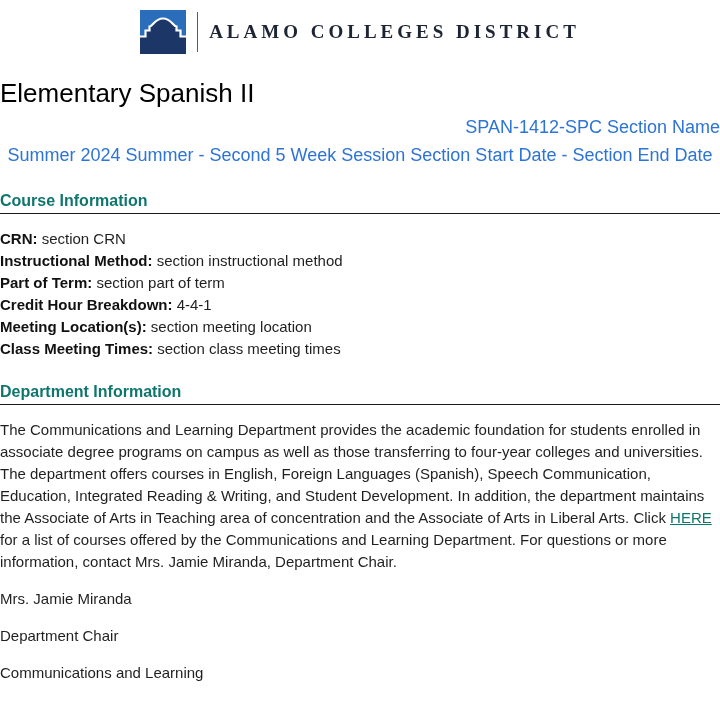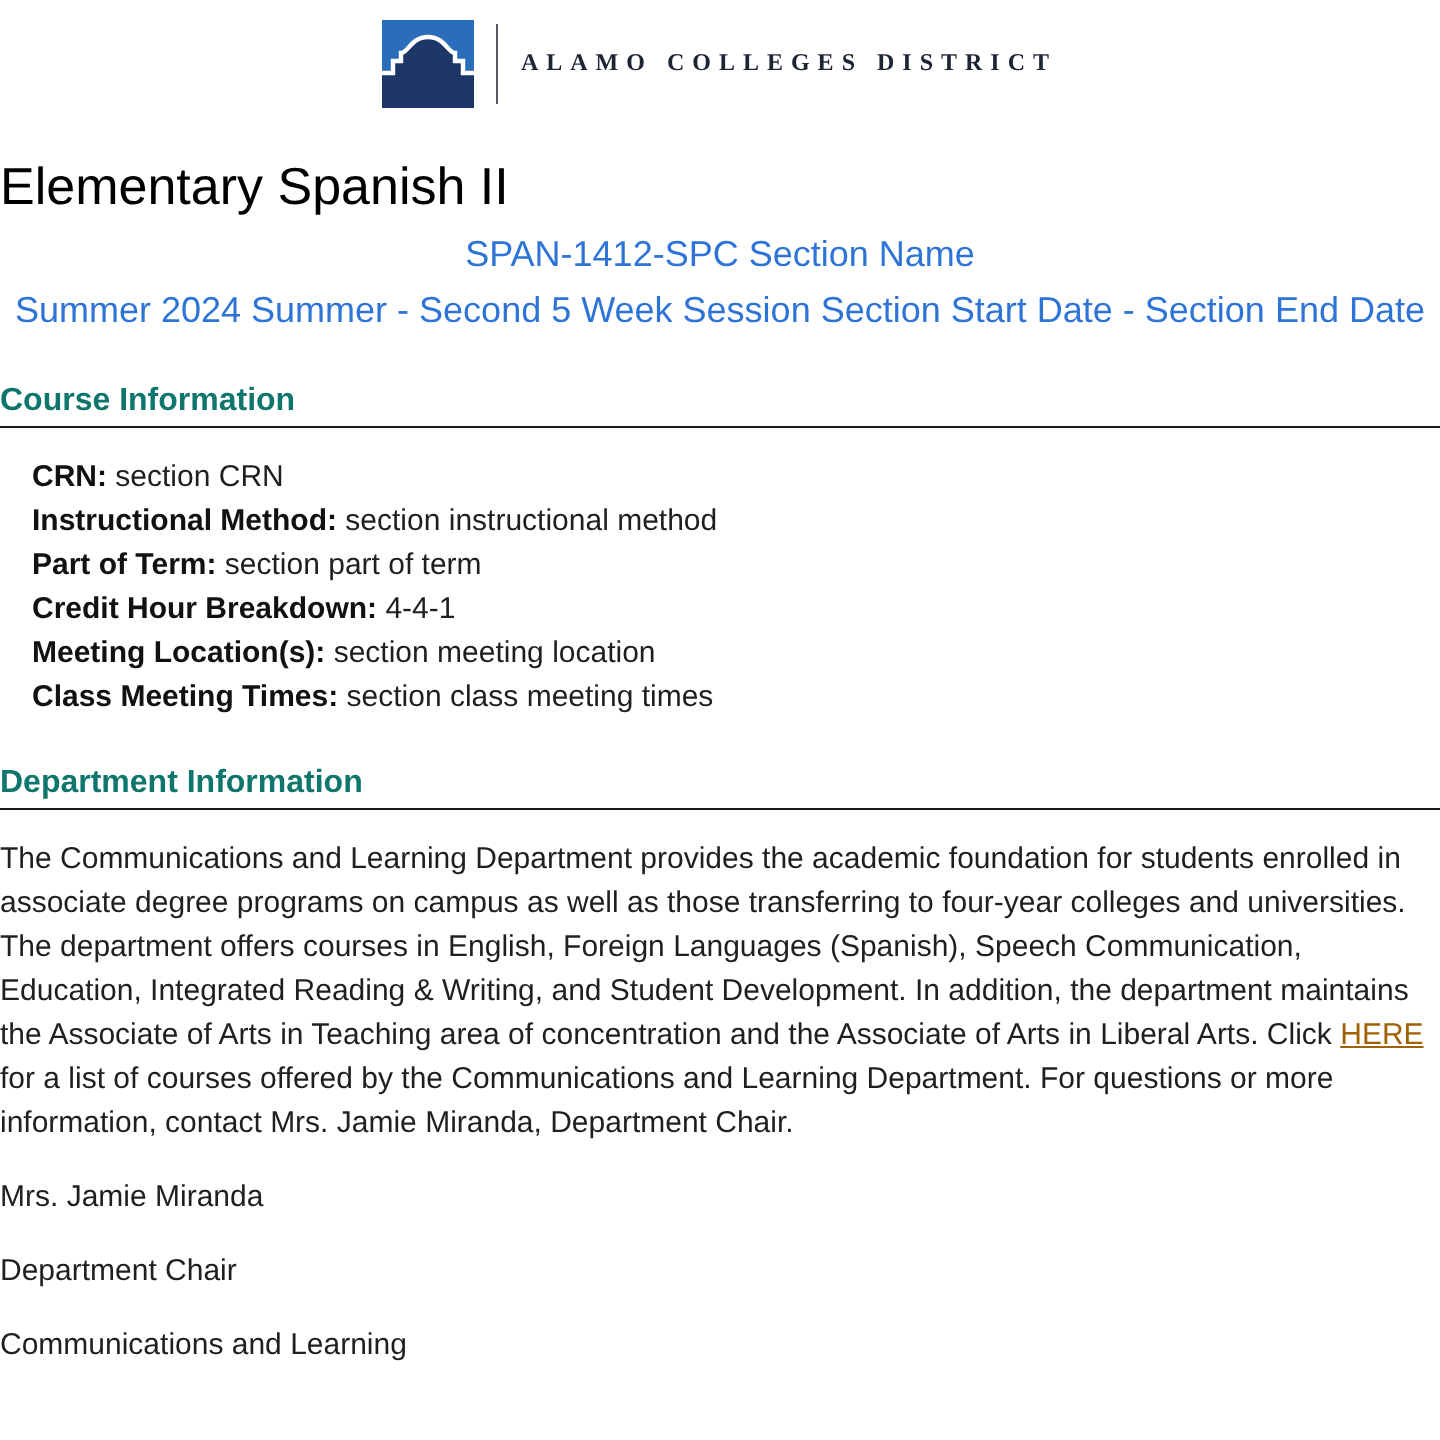--- a/index.html
+++ b/index.html
@@ -24,21 +24,21 @@
   .logo-divider {
     width: 1px; height: 40px;
     background: #555a63;
   }
   .logo-text {
     font-family: "Liberation Serif", serif;
     color: #1d2433;
     line-height: 1.1;
   }
   .logo-district {
-    font-size: 12px;
+    font-size: 19px;
     font-weight: bold;
     letter-spacing: 4px;
     white-space: nowrap;
   }
   .logo-college {
     font-size: 22px;
     font-weight: bold;
     margin-top: 2px;
   }
 
@@ -51,54 +51,54 @@
     line-height: 30px;
   }
   .blue-sub {
     color: #2d74d6;
     font-size: 18px;
     font-weight: 400;
     text-align: center;
     line-height: 28px;
     margin: 0;
   }
-  .section-name { margin-top: 5px; }
+  .section-name { margin-top: 5px; text-align: right; }
   .session-line { margin-top: 0; }
 
   h2.rule-heading {
     font-size: 16px;
     font-weight: bold;
     color: #0f766e;
     margin: 22px 0 0;
     padding-bottom: 3px;
     line-height: 19px;
     border-bottom: 1px solid #1a1a1a;
   }
 
   
   ul.fields {
     list-style: none;
-    margin: 14px 16px 0;
+    margin: 14px 0 0;
     padding: 0;
     font-size: 15px;
     line-height: 22px;
     color: #1f1f1f;
   }
   ul.fields strong { font-weight: bold; color: #111; }
 
   
   .dept-paragraph, .contact-line {
     font-size: 15px;
     line-height: 22px;
     color: #1f1f1f;
   }
   .dept-paragraph { margin: 14px 0 0; }
   .contact-line { margin: 15px 0 0; }
   a.inline-link {
-    color: #a16207;
+    color: #0f766e;
     text-decoration: underline;
     cursor: pointer;
   }
 </style>
 </head>
 <body>
 
 <header class="logo-row">
   <div class="logo-mark">
     <svg width="46" height="44" viewBox="0 0 46 44" xmlns="http://www.w3.org/2000/svg">

